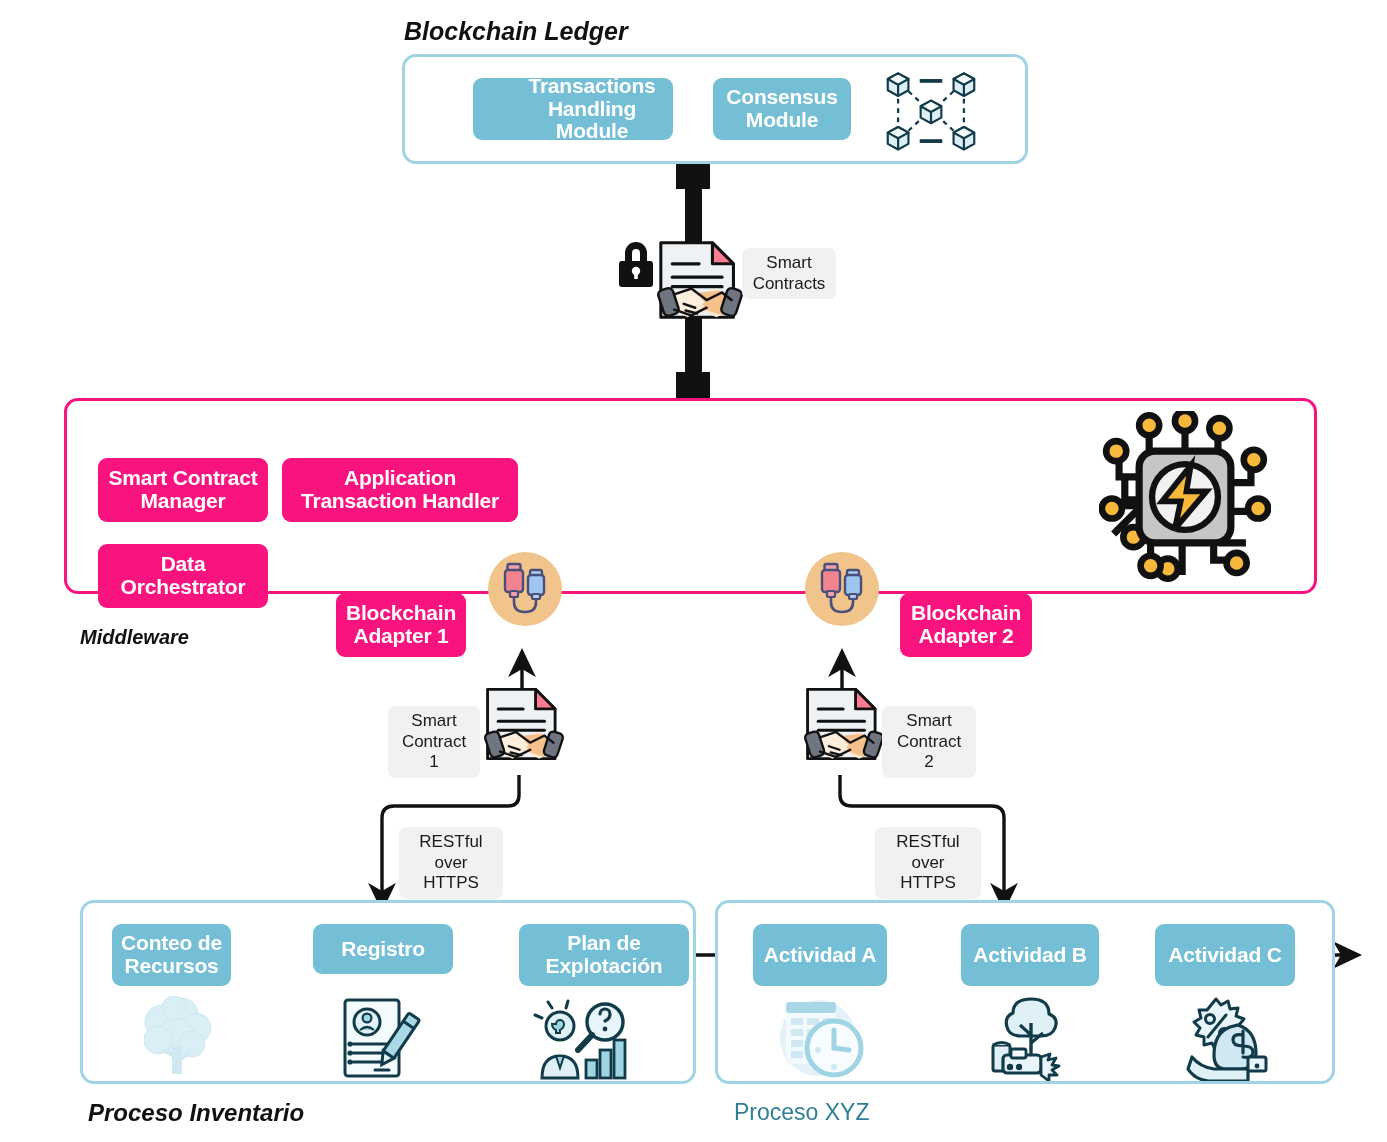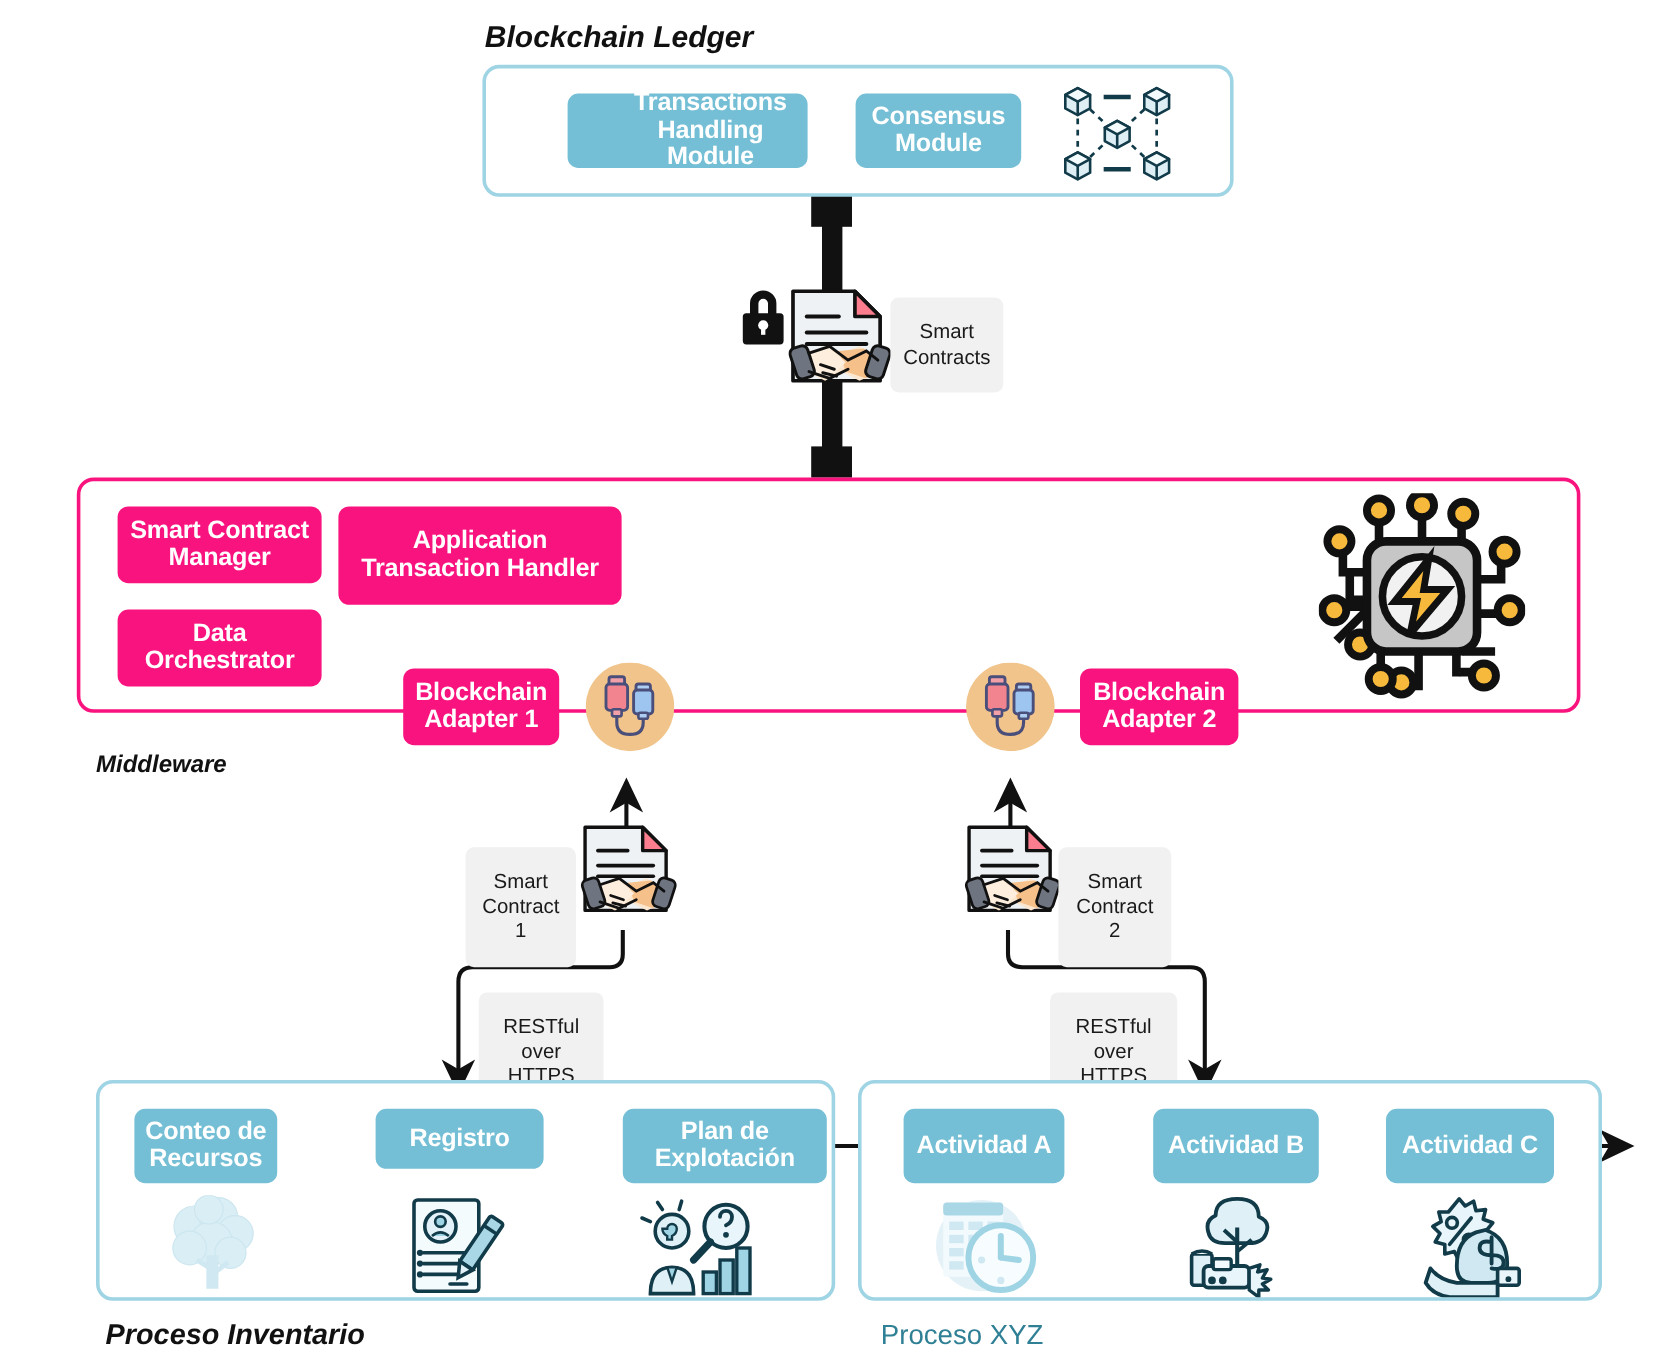--- a/index.html
+++ b/index.html
@@ -9,29 +9,29 @@
   
   .panel{position:absolute;border-radius:14px;box-sizing:border-box;background:#fff;}
   .panel-blue{border:3px solid #9fd4e4;}
   .panel-pink{border:3px solid #f9137f;}
 
   
   .chip{position:absolute;box-sizing:border-box;display:flex;align-items:center;
         justify-content:center;text-align:center;color:#fff;font-weight:bold;
         border-radius:9px;line-height:1.08;letter-spacing:-.2px;}
   .chip-blue{background:#74bfd5;}
-  .chip-pink{background:#f9137f;}
+  .chip-pink{background:#f9137f;margin-top:36px;}
 
   
   .caption{position:absolute;font-weight:bold;color:#111;white-space:nowrap;font-style:italic;}
   .caption-teal{position:absolute;color:#2f7f95;white-space:nowrap;font-weight:normal;}
 
   
   .tag{position:absolute;background:#f1f1f1;border-radius:7px;color:#1a1a1a;
-       text-align:center;line-height:1.22;padding:19px 9px;box-sizing:border-box;
+       text-align:center;line-height:1.22;padding:5px 9px;box-sizing:border-box;
        font-size:17px;white-space:pre-line;}
 
   
   svg.layer{position:absolute;left:0;top:0;width:1387px;height:1142px;
             pointer-events:none;overflow:visible;}
   .icon{position:absolute;}
 </style>
 </head>
 <body>
 
@@ -154,21 +154,21 @@
 <div class="tag" style="left:742px;top:248px;width:94px;">Smart
 Contracts</div>
 
 <div class="panel panel-pink" style="left:64px;top:398px;width:1253px;height:196px;"></div>
 
 <div class="caption" style="left:80px;top:626px;font-size:20px;">Middleware</div>
 
 <div class="chip chip-pink" style="left:98px;top:422px;width:170px;height:64px;font-size:21px;white-space:pre-line;">Smart Contract
 Manager</div>
 
-<div class="chip chip-pink" style="left:282px;top:422px;width:236px;height:82px;font-size:21px;white-space:pre-line;">Application
+<div class="chip chip-pink" style="left:282px;top:422px;width:236px;height:64px;font-size:21px;white-space:pre-line;">Application
 Transaction Handler</div>
 
 <div class="chip chip-pink" style="left:98px;top:508px;width:170px;height:64px;font-size:21px;white-space:pre-line;">Data
 Orchestrator</div>
 
 <div class="icon" style="left:1099px;top:411px;width:172px;height:172px;">
   <svg viewBox="0 0 120 120" width="172" height="172">
     <g stroke="#111" stroke-width="5" fill="none" stroke-linecap="square">
       <path d="M35,12 L35,32 M60,8 L60,30 M83,14 L83,32"></path>
       <path d="M14,30 L14,46 L32,46 M106,36 L106,50 L90,50"></path>

